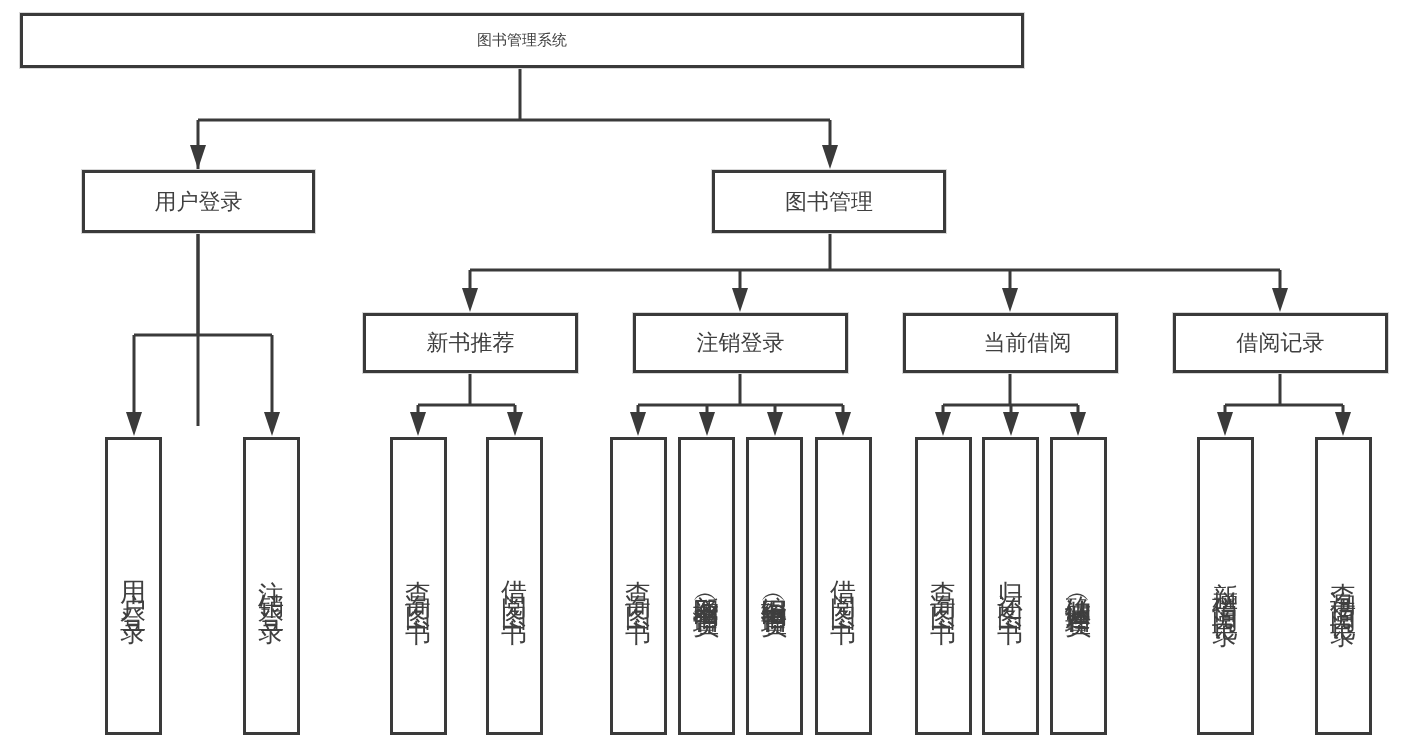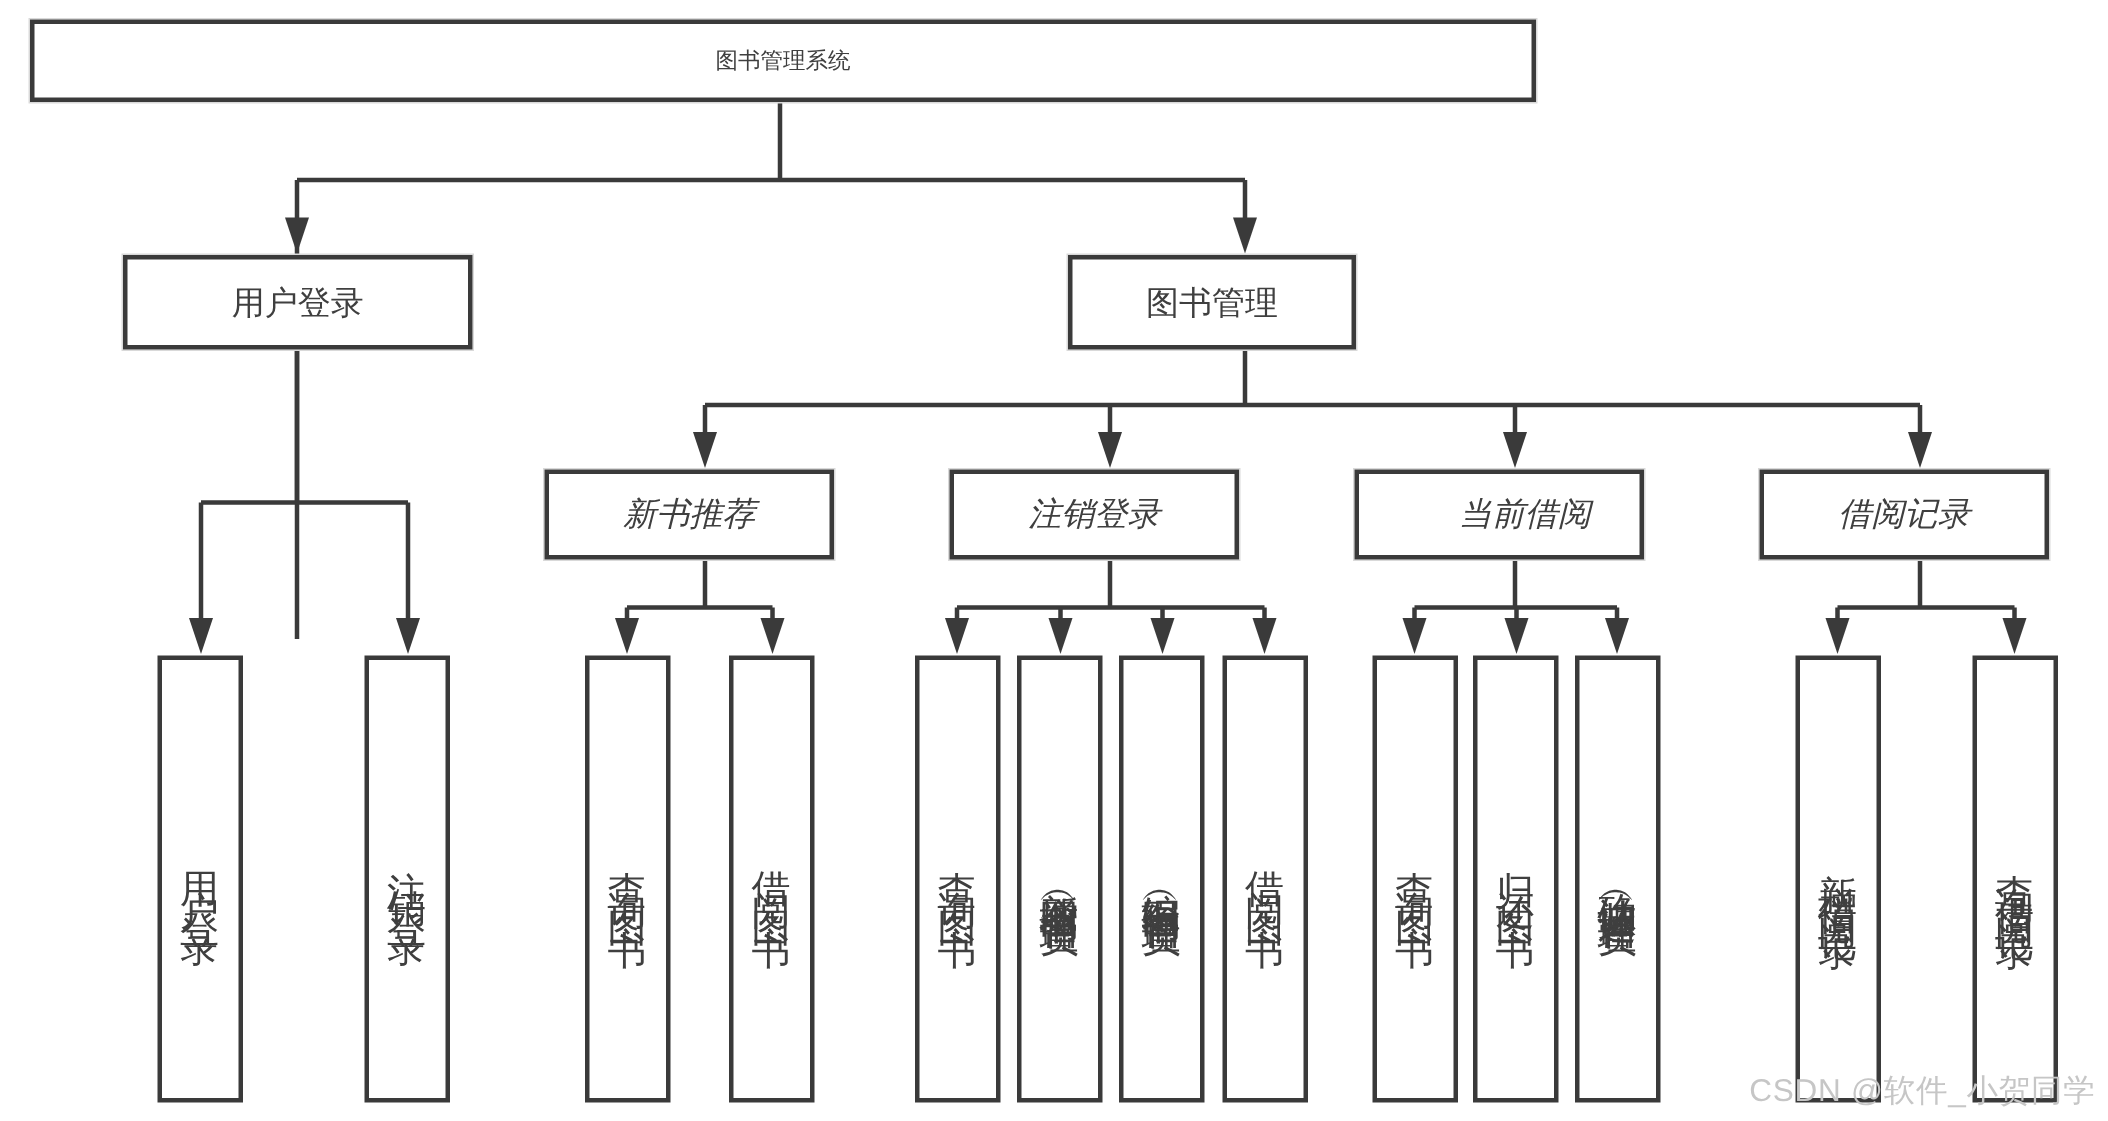--- a/index.html
+++ b/index.html
@@ -34,21 +34,21 @@
     font-size: 22px;
     z-index: 1;
     box-shadow: 0 0 0 1px #d9d9d9;
   }
   .root-box {
     left: 20px; top: 13px;
     width: 1004px; height: 55px;
     font-size: 15px;
   }
   .l2 { top: 170px; height: 63px; }
-  .l3 { top: 313px; height: 60px; width: 193px; font-style: italic; }
+  .l3 { top: 313px; height: 60px; width: 215px; }
   .leaf {
     position: absolute;
     top: 437px;
     width: 57px;
     height: 298px;
     background: var(--background);
     border: 3px solid var(--line);
     display: flex;
     align-items: center;
     justify-content: center;
@@ -133,21 +133,21 @@
     <g>
       <path class="wire" d="M1280 373 V405 M1225 405 H1343 M1225 405 V424 M1343 405 V424"></path>
       <polygon class="head" points="1217,412 1233,412 1225,436"></polygon>
       <polygon class="head" points="1335,412 1351,412 1343,436"></polygon>
     </g>
   </svg>
 
   <div class="hbox root-box">图书管理系统</div>
 
   <div class="hbox l2" style="left:82px; width:233px;">用户登录</div>
-  <div class="hbox l2" style="left:712px; width:192px;">图书管理</div>
+  <div class="hbox l2" style="left:712px; width:234px;">图书管理</div>
 
   <div class="hbox l3" style="left:363px;">新书推荐</div>
   <div class="hbox l3" style="left:633px;">注销登录</div>
   <div class="hbox l3" style="left:903px;padding-left:34px;">当前借阅</div>
   <div class="hbox l3" style="left:1173px;">借阅记录</div>
 
   <div class="leaf" style="left:105px;">
     <span class="vlabel v4">用户登录</span>
   </div>
   <div class="leaf" style="left:243px;">
@@ -184,15 +184,14 @@
     <span class="vlabel v9">确认归还（管理员）</span>
   </div>
 
   <div class="leaf" style="left:1197px;">
     <span class="vlabel v6">新增借阅记录</span>
   </div>
   <div class="leaf" style="left:1315px;">
     <span class="vlabel v6">查询借阅记录</span>
   </div>
 
-  <div class="watermark">CSDN @软件_小贺同学</div>
 
 </div>
 
 </body></html>

